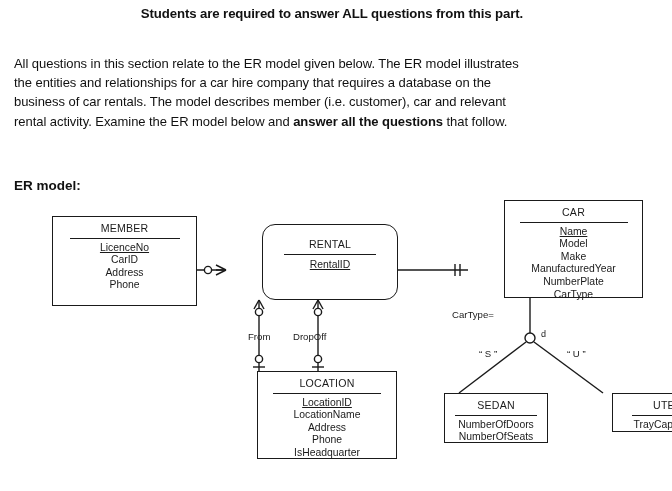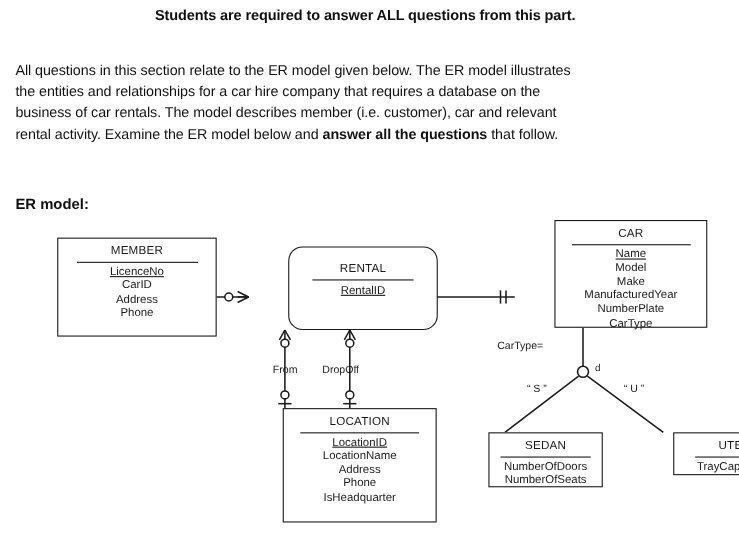--- a/index.html
+++ b/index.html
@@ -92,21 +92,21 @@
   #ent-member  { left: 16px;  top: 216px; width: 145px; height: 90px; }
   #ent-member  .ent-rule { width: 110px; }
 
   #ent-rental  { left: 226px; top: 224px; width: 136px; height: 76px; }
   #ent-rental  .ent-title { padding-top: 13px; }
   #ent-rental  .ent-rule { width: 92px; margin-bottom: 4px; }
 
   #ent-car     { left: 468px; top: 200px; width: 139px; height: 98px; }
   #ent-car     .ent-rule { width: 108px; }
 
-  #ent-location{ left: 221px; top: 371px; width: 140px; height: 104px; }
+  #ent-location{ left: 221px; top: 371px; width: 140px; height: 88px; }
   #ent-location .ent-rule { width: 108px; }
 
   #ent-sedan   { left: 408px; top: 393px; width: 104px; height: 50px; }
   #ent-sedan   .ent-rule { width: 82px; }
 
   #ent-ute     { left: 576px; top: 393px; width: 104px; height: 39px; }
   #ent-ute     .ent-rule { width: 64px; }
 
   
   .dlabel {

